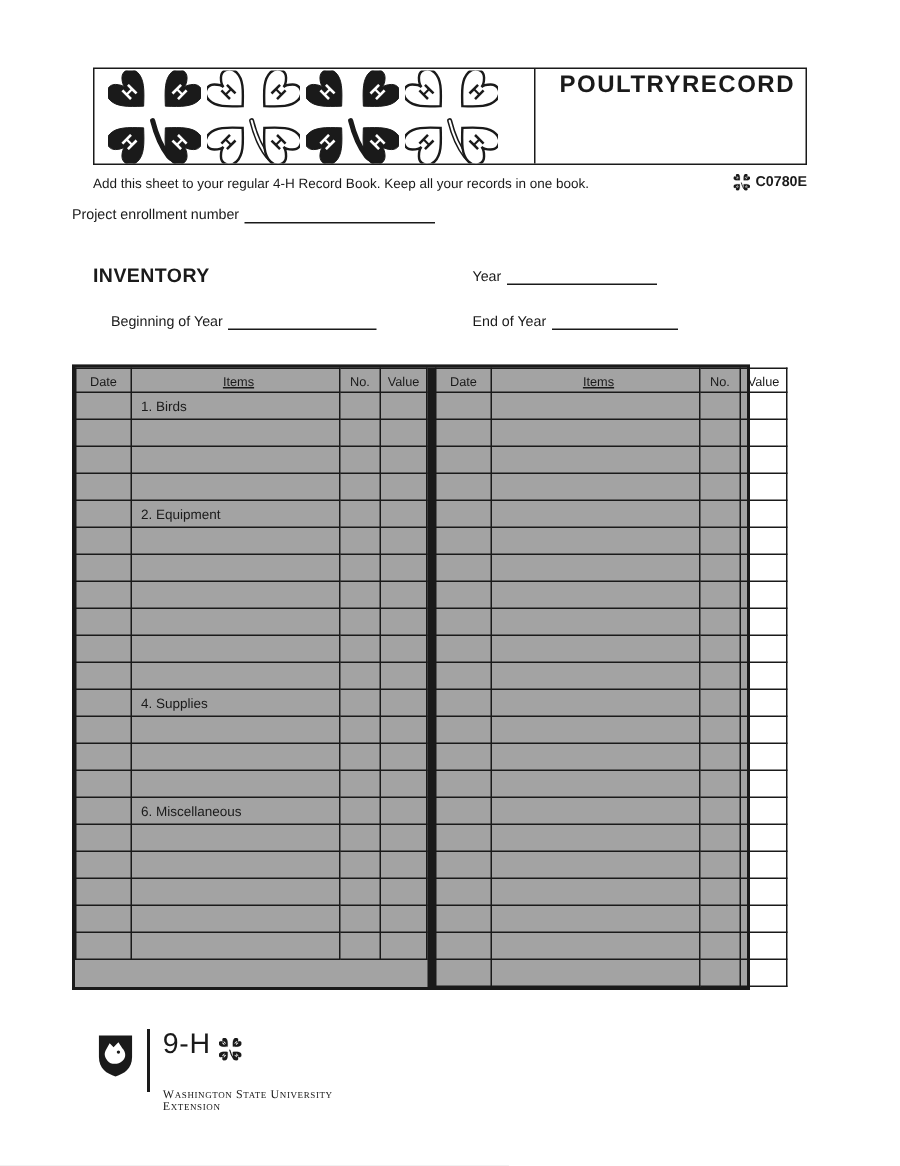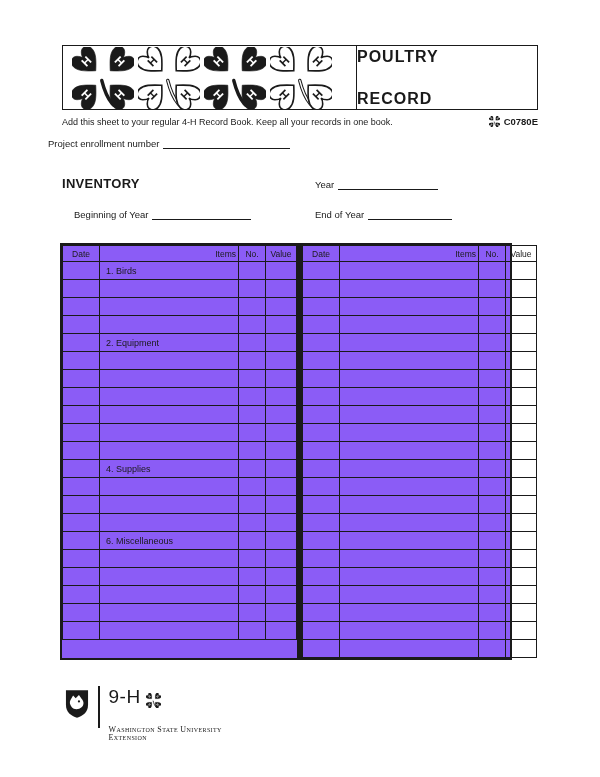--- a/index.html
+++ b/index.html
@@ -12,22 +12,22 @@
     overflow:hidden;
   }
   
   .header-box {
     position:absolute; left:62px; top:45px; width:476px; height:65px;
     border:1.6px solid #1a1a1a; display:flex;
   }
   .clover-strip { flex:0 0 293px; display:flex; align-items:center; padding-left:9px; gap:4px; }
   .clover-strip span { display:inline-block; width:62px; height:62px; }
   .title-cell {
-    flex:1; border-left:1.6px solid #1a1a1a; display:flex; flex-direction:column;
-    justify-content:space-between; 
+    flex:1; border-left:1.6px solid #1a1a1a; display:flex; 
+    justify-content:flex-start; padding-left:16px;
   }
   .title-cell div { font-size:16px; font-weight:bold; letter-spacing:1px; line-height:21px; }
   
   .instruction-row {
     position:absolute; left:62px; top:116px; width:476px;
     display:flex; justify-content:space-between; align-items:center; font-size:9px;
   }
   .pub-code { display:flex; align-items:center; gap:4px; font-weight:bold; font-size:9.5px; }
   .pub-code .mini-clover { display:inline-block; width:11px; height:11px; }
   .enrollment-row { position:absolute; left:48px; top:138px; font-size:9.5px; }
@@ -36,35 +36,35 @@
   .u-year { width:100px; }
   .u-begin { width:99px; }
   .u-end { width:84px; }
   
   .inventory-title { position:absolute; left:62px; top:176px; font-size:13px; font-weight:bold; letter-spacing:0.3px; }
   .year-field { position:absolute; left:315px; top:179px; font-size:9.5px; }
   .begin-field { position:absolute; left:62px; top:209px; font-size:9.5px;margin-left:12px; }
   .end-field { position:absolute; left:315px; top:209px; font-size:9.5px; }
   
   .table-wrap {
-    position:absolute; left:60px; top:243px; width:452px;
-    border:2.6px solid #1a1a1a; display:flex; background:#8b5cf6;
+    position:absolute; left:48px; top:243px; width:452px;
+    border:2.6px solid #1a1a1a; display:flex; background:#a3a3a3;
   }
   .half-table { flex:1; }
   .center-divider { flex:0 0 5px; background:#1a1a1a; }
   table.inv { border-collapse:collapse; width:100%; table-layout:fixed; }
   table.inv col.c-date { width:37px; }
   table.inv col.c-items { width:139px; }
   table.inv col.c-no { width:27px; }
   table.inv col.c-value { width:31px; }
   table.inv th {
     font-size:8.5px; font-weight:normal; height:16px;
     border:1px solid #1a1a1a; border-bottom-width:1.8px; text-align:center; padding:0 2px;
   }
-  table.inv th.h-items { text-align:right; padding-left:6px; }
+  table.inv th.h-items { text-align:center; padding-left:6px;text-decoration:underline; }
   table.inv td { border:1px solid #1a1a1a; height:18px; font-size:9px; padding:0 2px; }
   table.inv td.td-items { padding-left:6px; }
   table.inv tr.sec-start td { border-top-width:1.9px;margin-top:12px; }
   
   .footer { position:absolute; left:64px; top:686px; display:flex; align-items:flex-start; }
   .wsu-shield { width:26px; height:30px; margin-top:3px; }
   .footer-divider { width:1.5px; background:#1a1a1a; height:42px; margin:0 9px 0 8px; }
   .brand-line { display:flex; align-items:center; gap:5px; font-size:19px; letter-spacing:0.5px; }
   .brand-line .mini-clover { display:inline-block; width:15px; height:15px; margin-top:2px; }
   .university-line {

